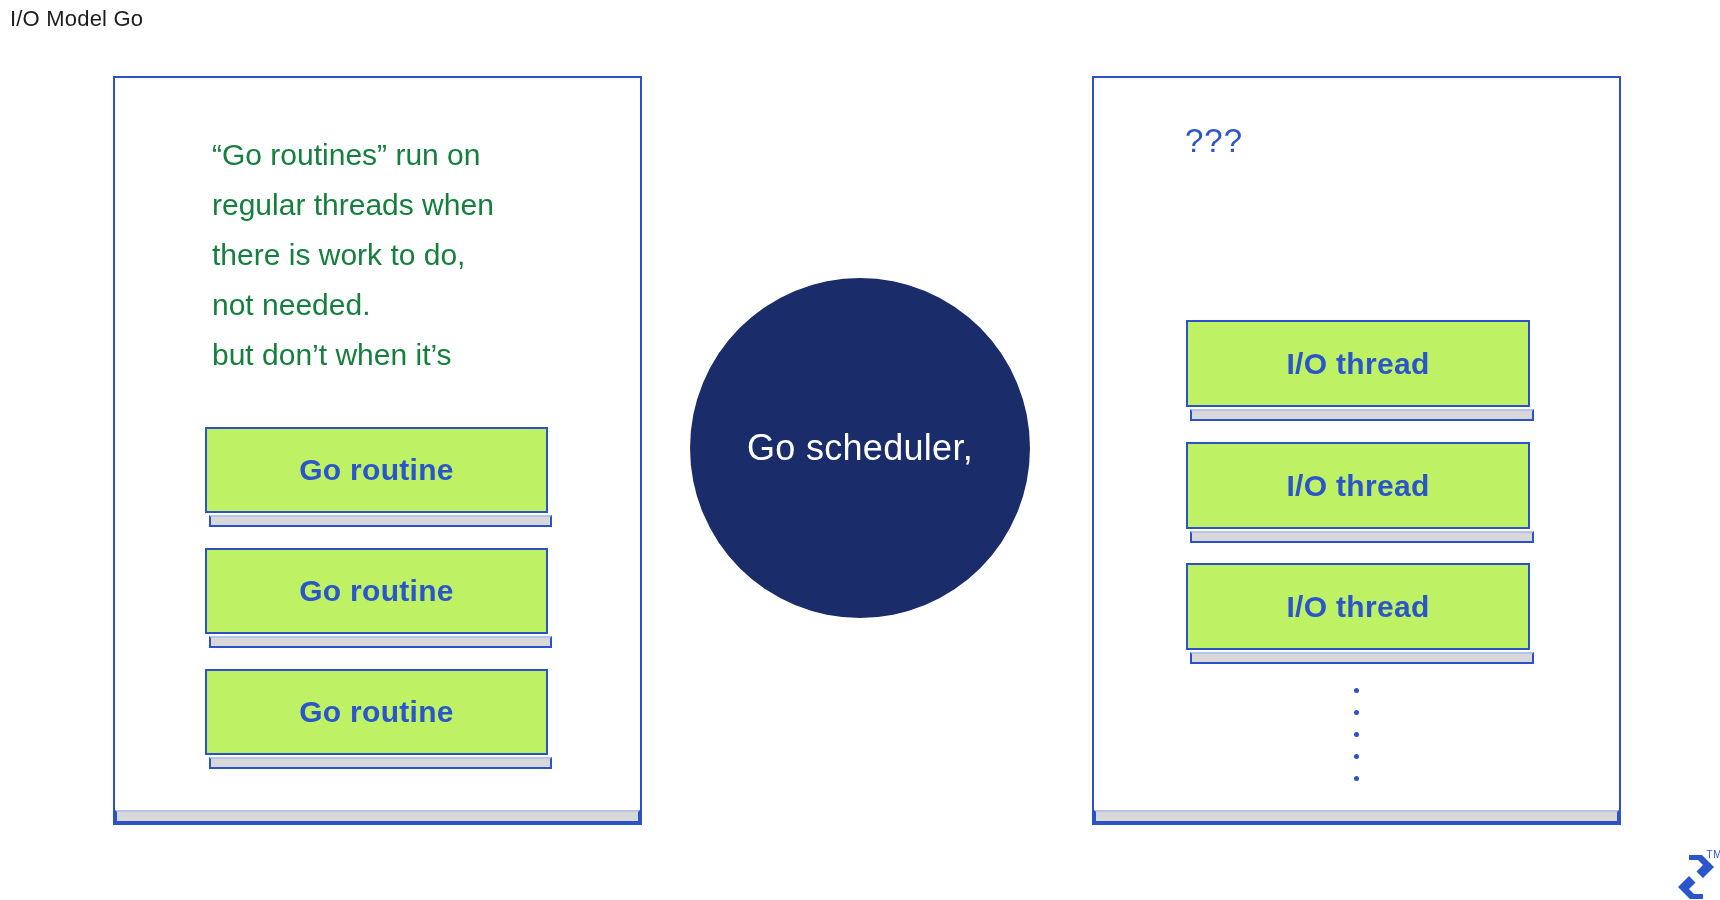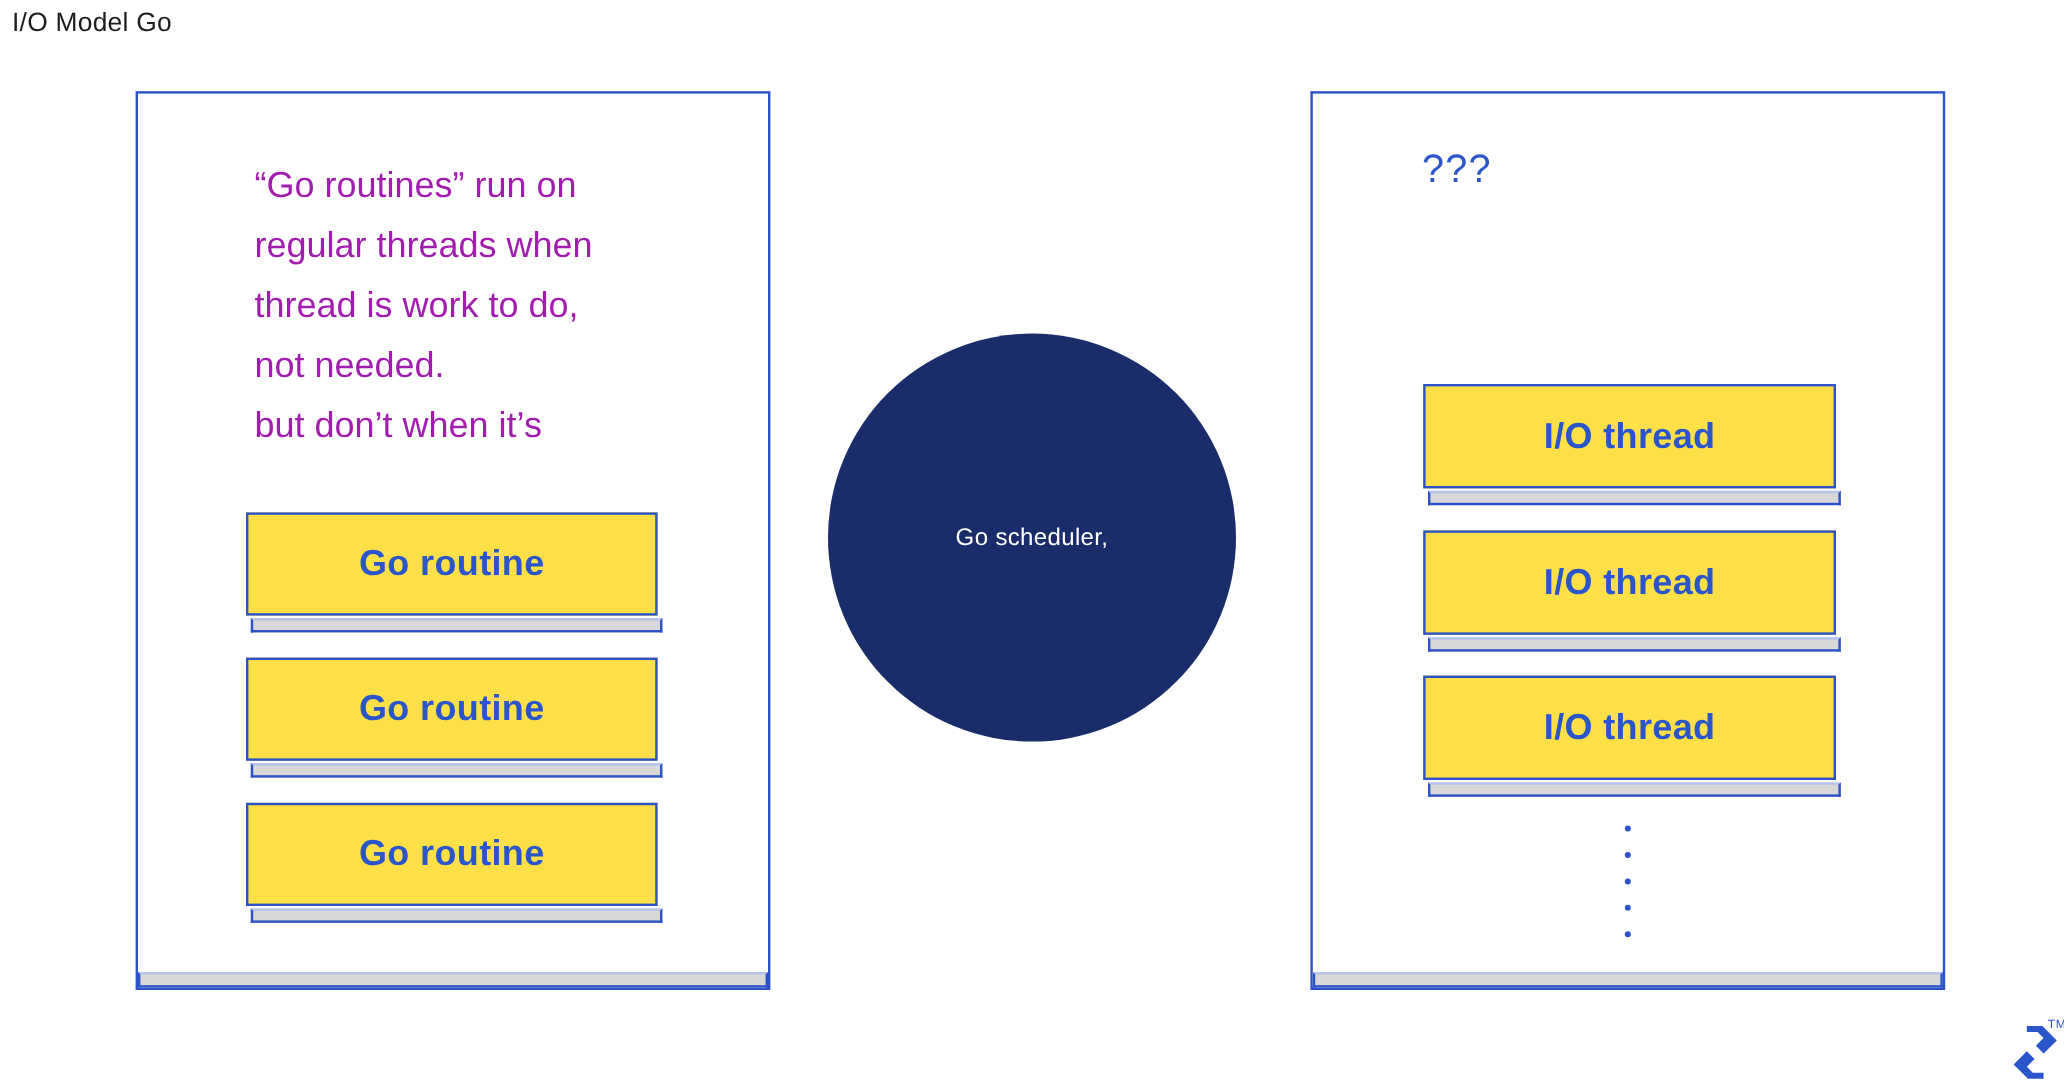--- a/index.html
+++ b/index.html
@@ -18,26 +18,26 @@
   }
   .panel.left{left:113px;}
   .panel.right{left:1092px;}
   .panel-base-bar{
     position:absolute;left:0;right:0;bottom:0;height:13px;
     background:#d8d8d8;border:2px solid #2b52c8;border-top:2px solid #b6c3ec;
     box-sizing:border-box;
   }
   .description{
     position:absolute;left:97px;top:52px;
-    font-size:30px;line-height:50px;color:#a21caf;font-weight:400;
+    font-size:30px;line-height:50px;color:#15803d;font-weight:400;
   }
   .mini{position:absolute;left:90px;width:405px;}
   .mini .mini-box{
     width:343px;height:86px;border:2px solid #2b52c8;box-sizing:border-box;
-    display:flex;align-items:center;justify-content:center;background:#fde047;
+    display:flex;align-items:center;justify-content:center;background:#bef264;
   }
   .mini .mini-label{font-size:30px;font-weight:700;color:#2b55cb;letter-spacing:0.3px;}
   .mini .mini-shadow{
     width:343px;height:12px;margin-left:4px;margin-top:2px;
     background:#d8d8d8;border:2px solid #2b52c8;border-top:2px solid #b6c3ec;
     box-sizing:border-box;
   }
   .mini.r1{top:349px;} .mini.r2{top:470px;} .mini.r3{top:591px;}
   .mini.right-pos{left:92px;width:344px;}
   .mini.right-pos .mini-box{width:344px;height:87px;}
@@ -46,21 +46,21 @@
   .question{
     position:absolute;left:91px;top:44px;
     font-size:33px;font-weight:500;color:#2b55cb;letter-spacing:1px;
   }
   .circle{
     position:absolute;left:690px;top:278px;width:340px;height:340px;
     border-radius:50%;background:#1b2c6a;
     display:flex;align-items:center;justify-content:center;text-align:center;
   }
   .circle .circle-text{
-    color:#ffffff;font-size:20px;line-height:46px;font-weight:400;letter-spacing:0.3px;
+    color:#ffffff;font-size:36px;line-height:46px;font-weight:400;letter-spacing:0.3px;
   }
   .dots{
     position:absolute;left:0;right:0;top:610px;
     display:flex;flex-direction:column;align-items:center;gap:17px;
   }
   .dot{width:5px;height:5px;border-radius:50%;background:#2b52c8;}
   .logo-wrap{position:absolute;left:1676px;top:851px;width:44px;height:48px;text-align:center;}
   .logo-wrap svg{position:absolute;left:0;top:3px;}
   .tm{
     position:absolute;right:-2px;top:-2px;
@@ -69,21 +69,21 @@
 </style>
 </head>
 <body>
 
 <div class="page-title">I/O Model Go</div>
 
 <div class="panel left">
   <div class="description">
     <div>“Go routines” run on</div>
     <div>regular threads when</div>
-    <div>thread is work to do,</div>
+    <div>there is work to do,</div>
     <div>not needed.</div>
     <div>but don’t when it’s</div>
   </div>
 
   <div class="mini r1">
     <div class="mini-box">
       <span class="mini-label">Go routine</span>
     </div>
     <div class="mini-shadow"></div>
   </div>

